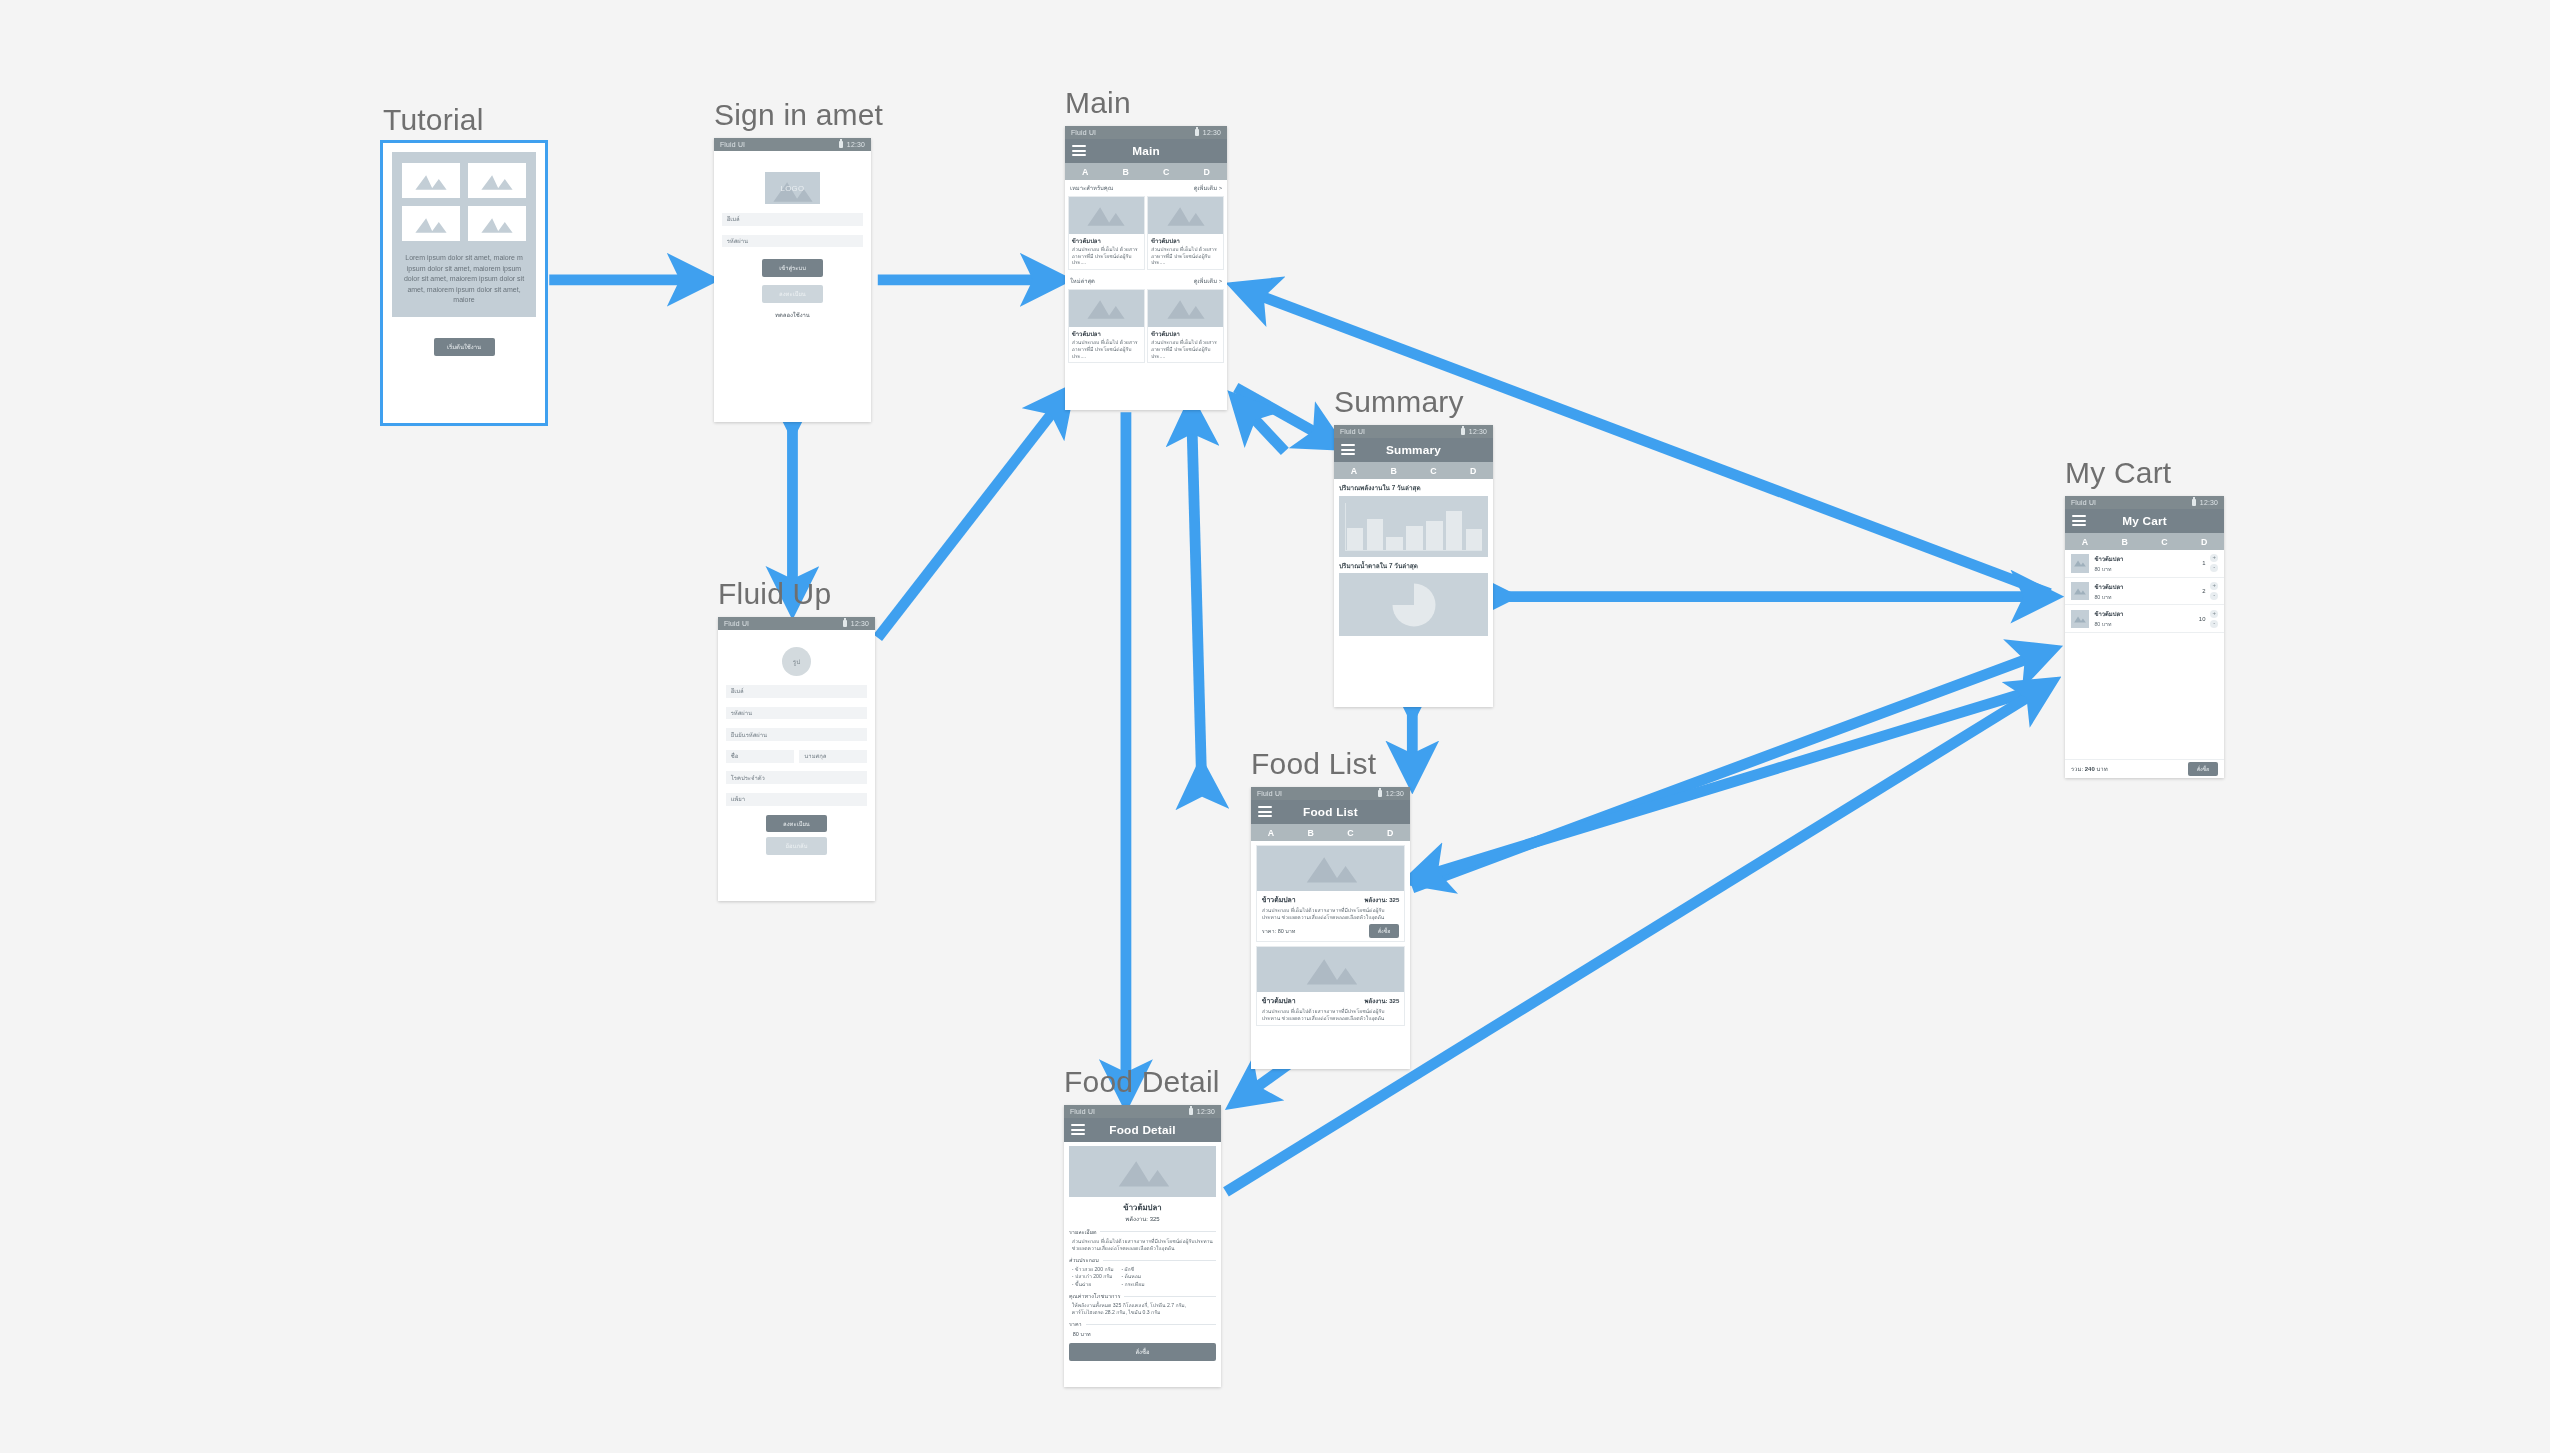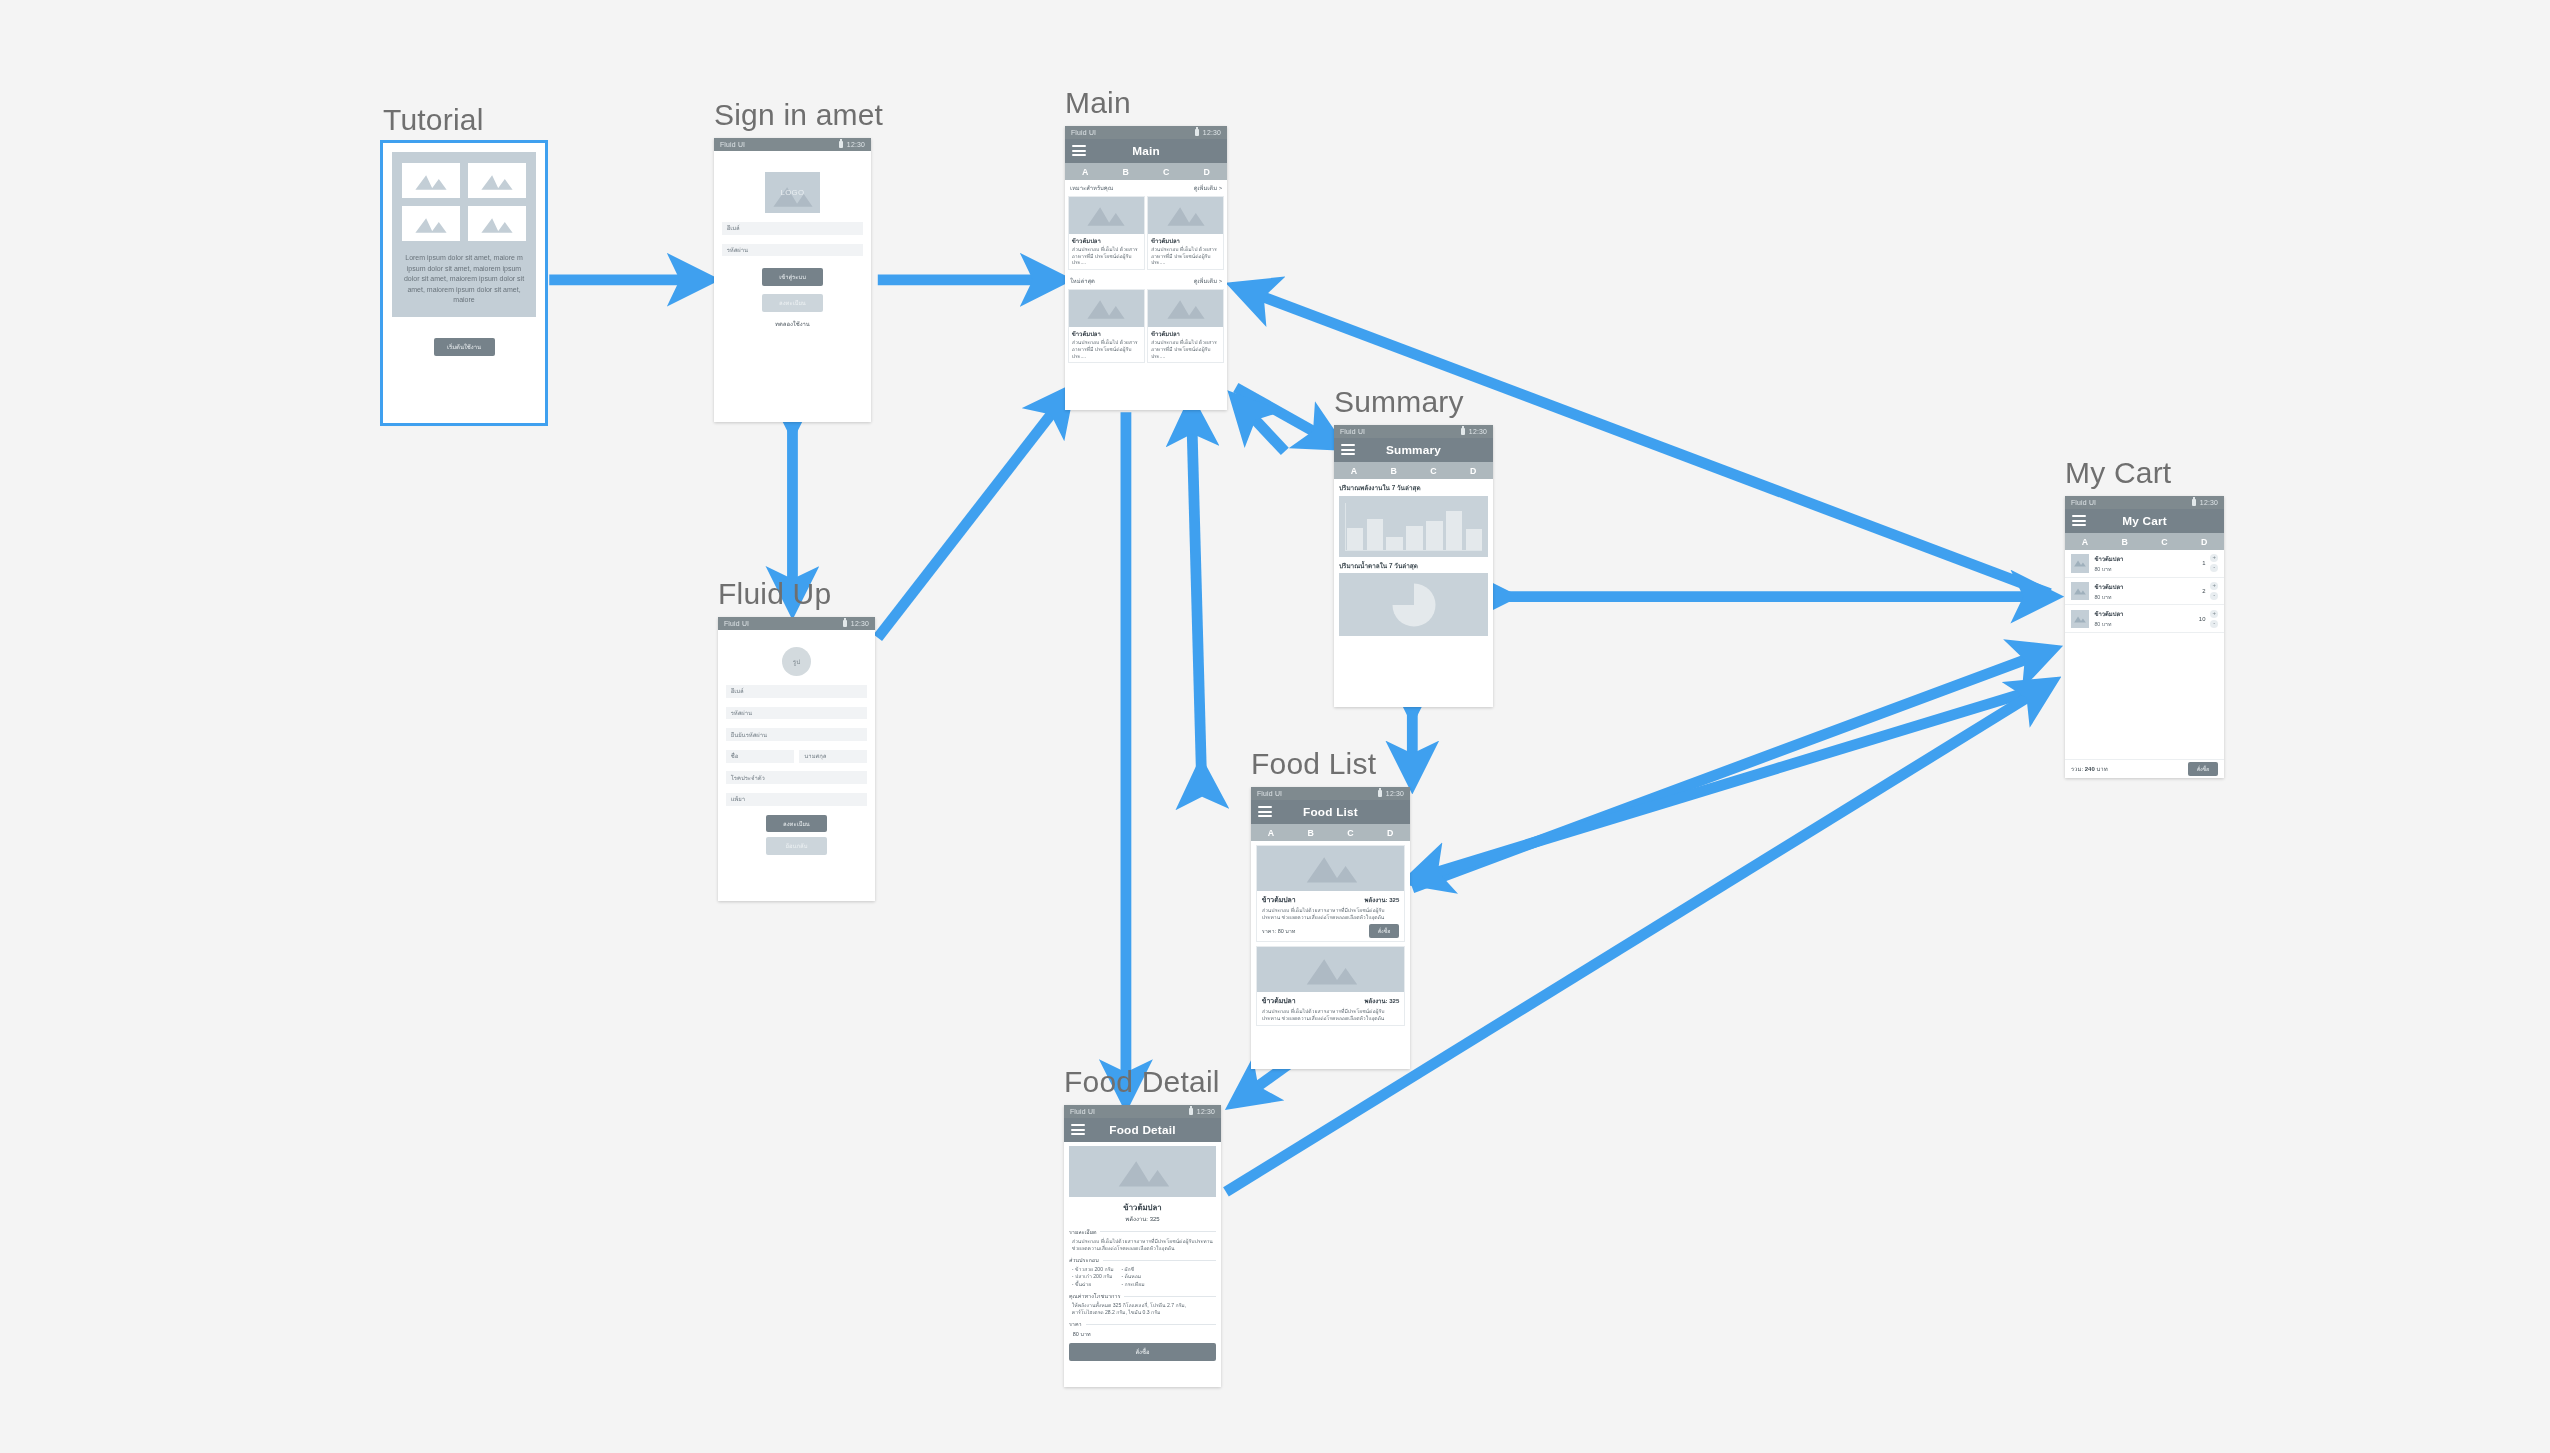--- a/index.html
+++ b/index.html
@@ -86,21 +86,21 @@
     display:block;margin:0 auto;text-align:center;
     font-size:5.9px;color:#eef2f4;background:#76828a;
     border-radius:2px;padding:3.9px 0;
   }
   .btn.light{background:#ccd5db;color:#eef2f4;}
   .tut-btnwrap{padding:11.8px 0 9.8px 0;background:#fff;}
 
   
   .signin-body{padding:9.8px 7.8px 9.8px 7.8px;background:#fff;}
   .logo-box{
-    width:55px;height:41px;margin:11.8px auto 0 auto;background:#c3ced6;
+    width:55px;height:32px;margin:11.8px auto 0 auto;background:#c3ced6;
     position:relative;display:flex;align-items:center;justify-content:center;
   }
   .logo-box span{position:relative;z-index:2;font-size:7.8px;color:#e9eef1;letter-spacing:0.4px;}
   .field{
     background:#f1f3f5;height:12.8px;display:flex;align-items:center;
     padding-left:4.9px;font-size:5.9px;color:#6d7880;margin-top:8.8px;
   }
   .btn-mid{width:61px;}
   .link-txt{text-align:center;font-size:5.9px;color:#4c565e;margin-top:7.8px;}
 

